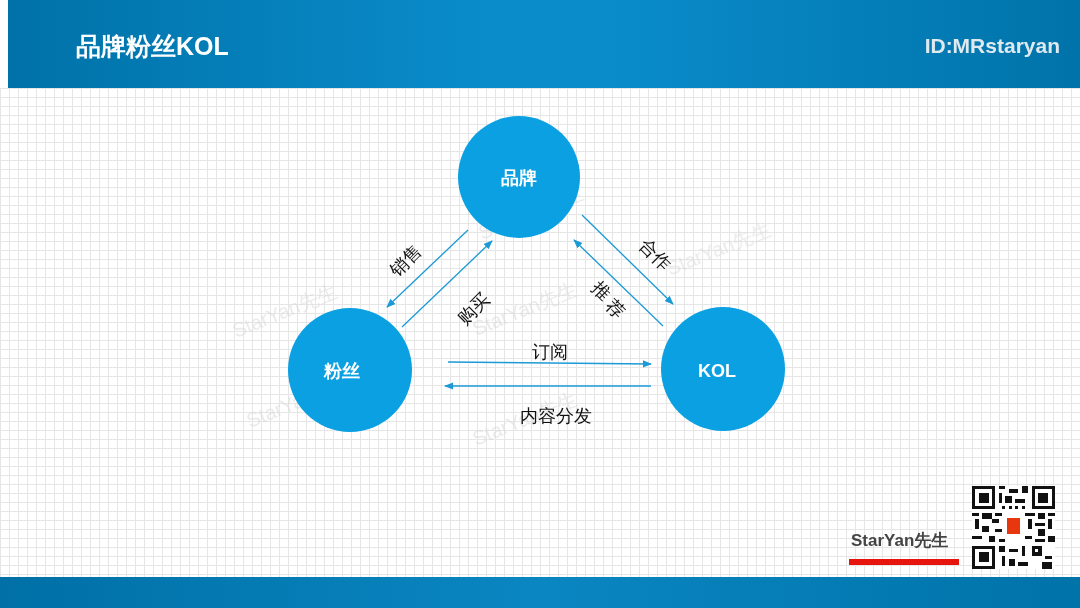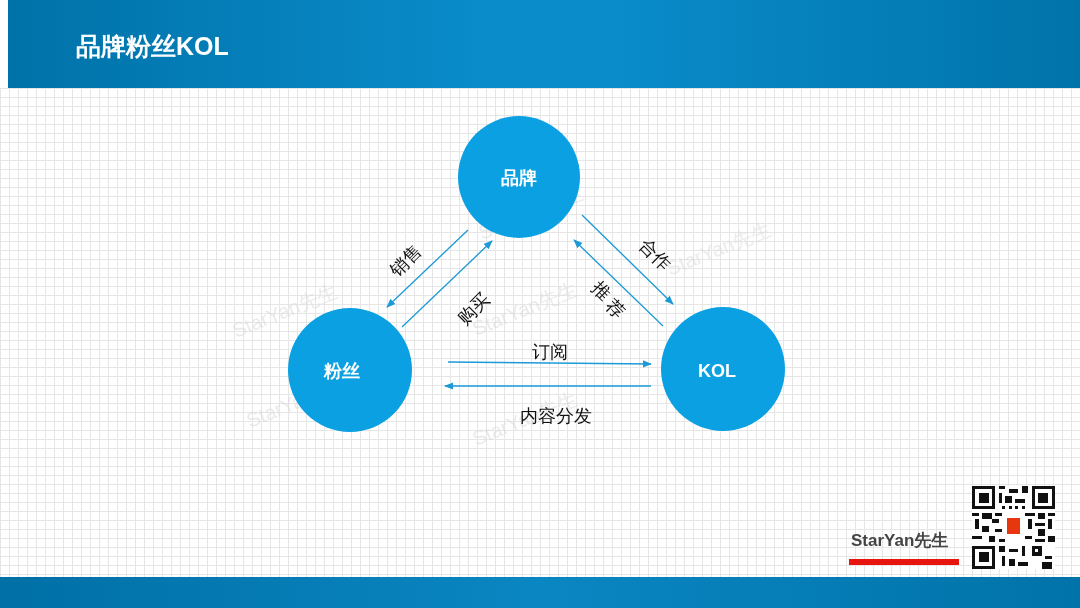--- a/index.html
+++ b/index.html
@@ -21,20 +21,21 @@
   .redbar{position:absolute;left:849px;top:559px;width:110px;height:6px;background:#e8150f;}
   .qr{position:absolute;left:972px;top:486px;width:83px;height:83px;}
 </style>
 </head>
 <body>
 
 <div class="grid"></div>
 
 <div class="header">
   <div class="title">品牌粉丝KOL</div>
+  <div class="idlabel">ID:MRstaryan</div>
 </div>
 
 <svg class="diagram" width="1080" height="608" viewBox="0 0 1080 608">
   <defs>
     <marker id="ah" viewBox="0 0 10 10" refX="9" refY="5" markerWidth="7" markerHeight="7" orient="auto-start-reverse">
       <path d="M0,1 L10,5 L0,9 Z" fill="#1b9ad6"></path>
     </marker>
   </defs>
 
   <g fill="#d9d9d9" opacity="0.55" font-family="Liberation Sans, DejaVu Sans, sans-serif" font-size="20">

